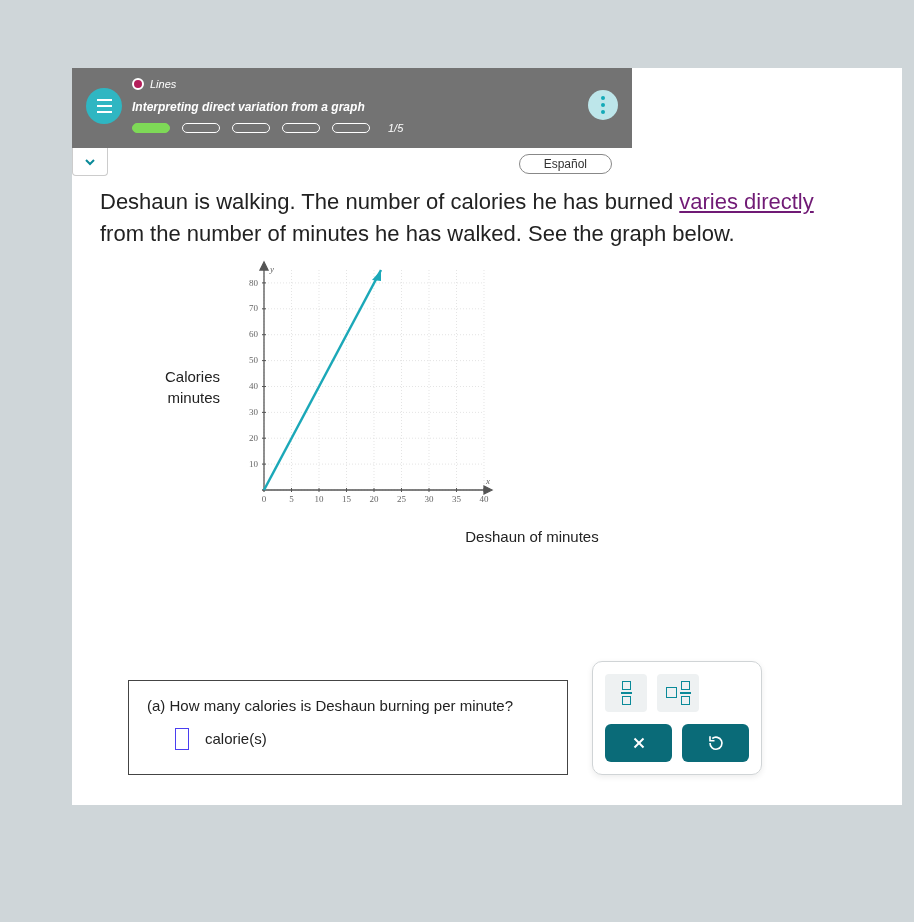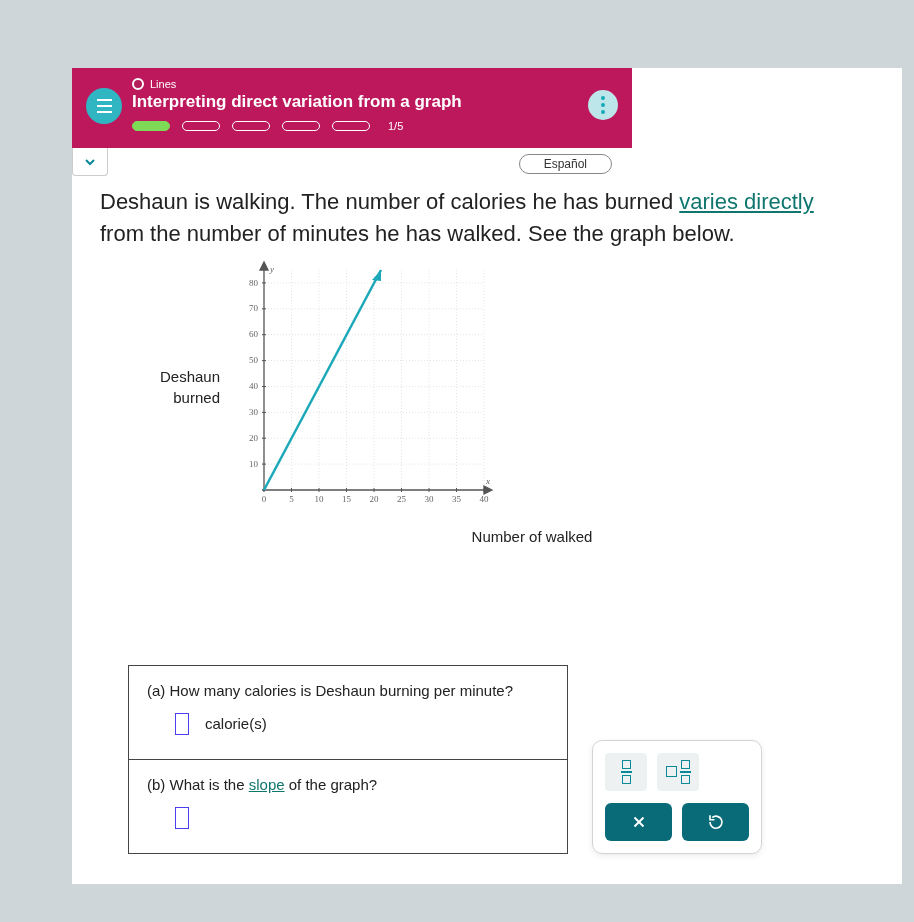--- a/index.html
+++ b/index.html
@@ -11,26 +11,27 @@
     overflow: hidden;
   }
   .page-wrap {
     position: absolute;
     left: 72px;
     top: 68px;
     width: 830px;
     background: #fff;
   }
   .teal-header {
-    background: #be185d;
+    background: #737373;
     height: 80px;
     width: 560px;
     position: relative;
     padding-left: 60px;
     color: #fff;
+    font-style: italic;
   }
   .hamburger {
     position: absolute;
     left: 14px;
     top: 20px;
     width: 36px;
     height: 36px;
     border-radius: 50%;
     background: #2fb6c2;
     display: flex;
@@ -45,21 +46,21 @@
     width: 15px;
     height: 2px;
     background: #fff;
   }
   .category-row { display:flex; align-items:center; gap:6px; padding-top:10px;}
   .cat-dot {
     width: 12px; height: 12px; border: 2px solid #fff; border-radius: 50%;
     background:#b41e5a;
   }
   .cat-label { font-size: 11px; }
-  .lesson-title { font-size: 17px; font-weight:600; margin-top:2px; }
+  .lesson-title { font-size: 12px; font-weight:600; margin-top:10px; }
   .progress-row { display:flex; align-items:center; gap:12px; margin-top:8px;}
   .seg {
     width: 38px; height: 10px; border:1px solid #fff; border-radius:5px;
     background: transparent;
   }
   .seg.filled { background:#7ed957; border-color:#7ed957;}
   .prog-label { font-size:11px; margin-left:6px; color:#fff;}
   .dots-btn {
     position:absolute; right:14px; top:22px; width:30px; height:30px;
     border-radius:50%; background:#bde6ea; display:flex; flex-direction:column;
@@ -80,21 +81,21 @@
   }
   .chevron-tab svg { width:16px; height:16px; }
   .lang-pill {
     border:1px solid #888; border-radius:12px; padding:2px 24px;
     font-size:12px; color:#333; cursor:pointer;
   }
   .content { padding: 6px 28px 30px 28px; max-width: 790px;}
   .problem-text {
     font-size: 22px; color:#222; line-height:1.45;
   }
-  .vlink { color:#0f766e; text-decoration:underline; cursor:pointer;}
+  .vlink { color:#701a75; text-decoration:underline; cursor:pointer;}
   .graph-area { display:flex; align-items:center; gap:14px; margin-top:10px; margin-left:40px;}
   .ylabel { font-size:15px; color:#222; text-align:right; line-height:1.4; width:80px;}
   .graph-box { position:relative; }
   .xlabel { font-size:15px; color:#222; text-align:center; margin-top:14px; margin-left:130px;}
   .answer-panel {
     margin-top: 120px;
     display:flex; gap:24px; align-items:flex-end;
     margin-left:28px;
   }
   .q-box {
@@ -167,21 +168,21 @@
     </div>
     <div class="lang-pill">Español</div>
   </div>
 
   <div class="content">
     <p class="problem-text">
       <span>Deshaun is walking. The number of calories he has burned </span><span class="vlink">varies directly</span><span> from the number of minutes he has walked. See the graph below.</span>
     </p>
 
     <div class="graph-area">
-      <div class="ylabel">Deshaun burned</div>
+      <div class="ylabel">Calories minutes</div>
       <div class="graph-box">
         <svg width="260" height="250" viewBox="0 0 260 250">
 
           <g stroke="#d8d8d8" stroke-width="0.7" stroke-dasharray="1 2">
             <line x1="30" y1="10" x2="30" y2="232"></line>
             <line x1="57.5" y1="10" x2="57.5" y2="232"></line>
             <line x1="85" y1="10" x2="85" y2="232"></line>
             <line x1="112.5" y1="10" x2="112.5" y2="232"></line>
             <line x1="140" y1="10" x2="140" y2="232"></line>
             <line x1="167.5" y1="10" x2="167.5" y2="232"></line>
@@ -245,37 +246,29 @@
             <text x="24" y="26" text-anchor="end">80</text>
             <text x="36" y="12" font-style="italic">y</text>
             <text x="252" y="224" font-style="italic">x</text>
           </g>
 
           <line x1="30" y1="230" x2="147" y2="10" stroke="#1ba8b8" stroke-width="2.5"></line>
           <polygon points="147,10 138,20 147,21" fill="#1ba8b8"></polygon>
         </svg>
       </div>
     </div>
-    <div class="xlabel">Number of walked</div>
+    <div class="xlabel">Deshaun of minutes</div>
 
     <div class="answer-panel">
       <div class="q-box">
         <div class="q-part">
           <div>(a) How many calories is Deshaun burning per minute?</div>
           <div class="ans-row">
             <span class="ans-slot"></span>
             <span>calorie(s)</span>
-          </div>
-        </div>
-        <div class="q-part">
-          <div>
-            <span>(b) What is the </span><span class="vlink">slope</span><span> of the graph?</span>
-          </div>
-          <div class="ans-row">
-            <span class="ans-slot"></span>
           </div>
         </div>
       </div>
 
       <div class="tool-panel">
         <div class="tool-row1">
           <div class="tool-btn">
             <div class="frac-icon">
               <div class="fsq"></div>
                 <div class="fbar"></div>

